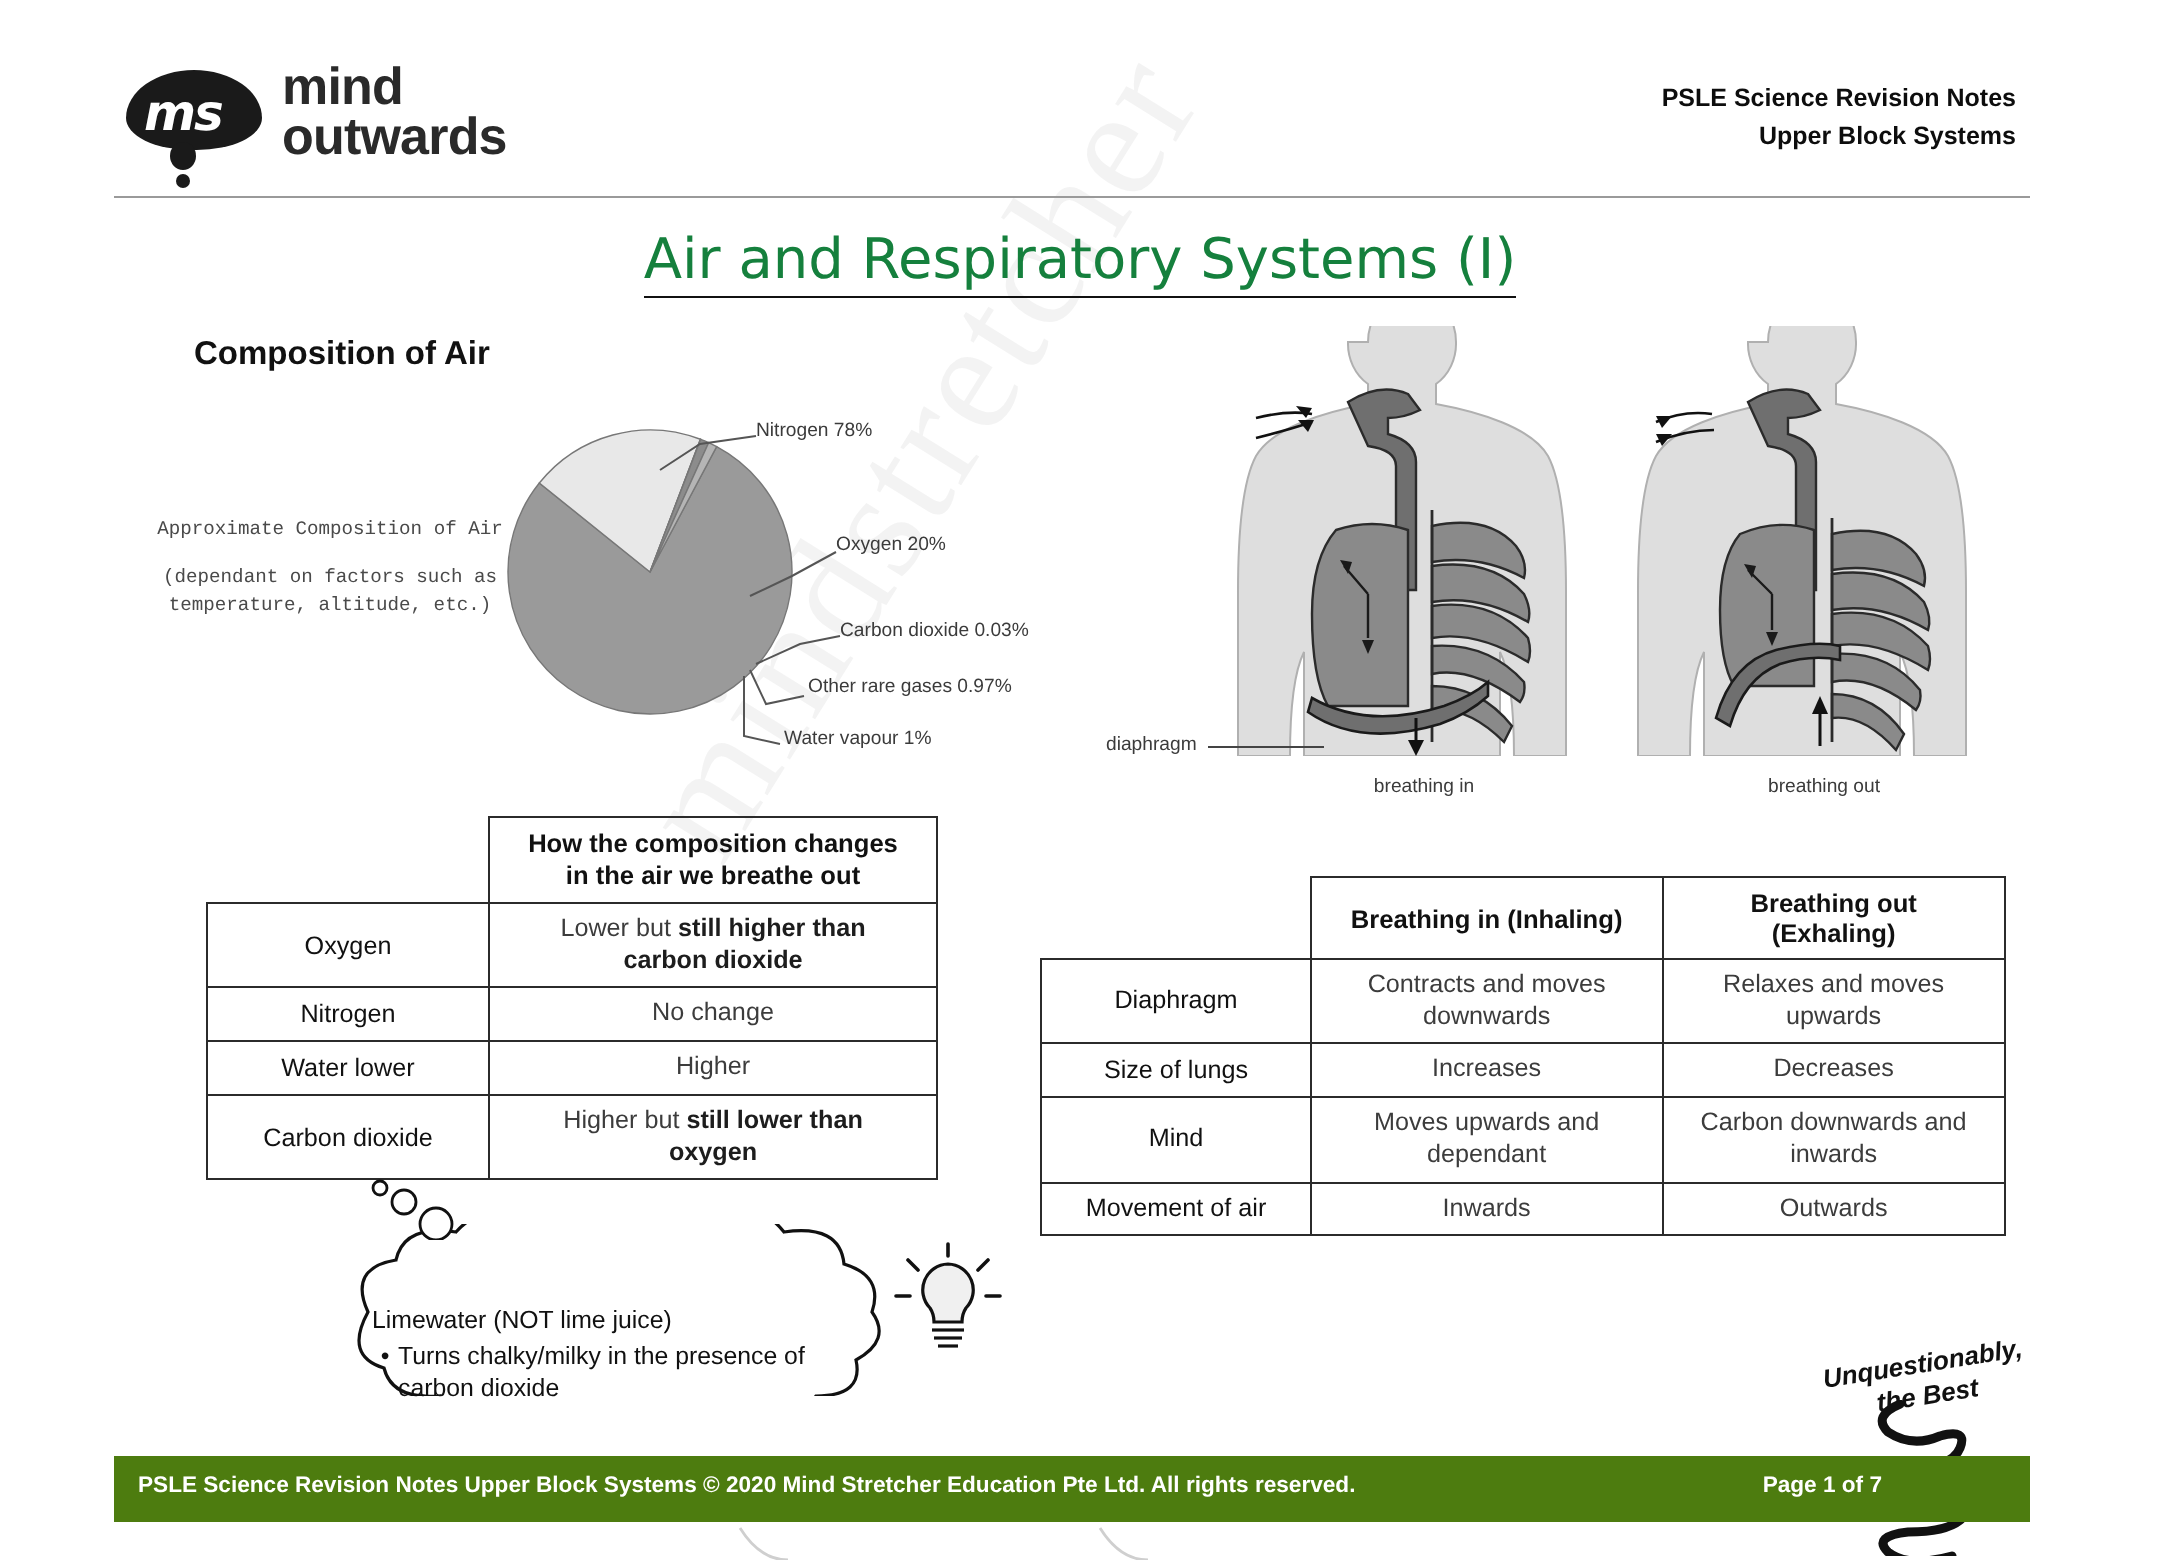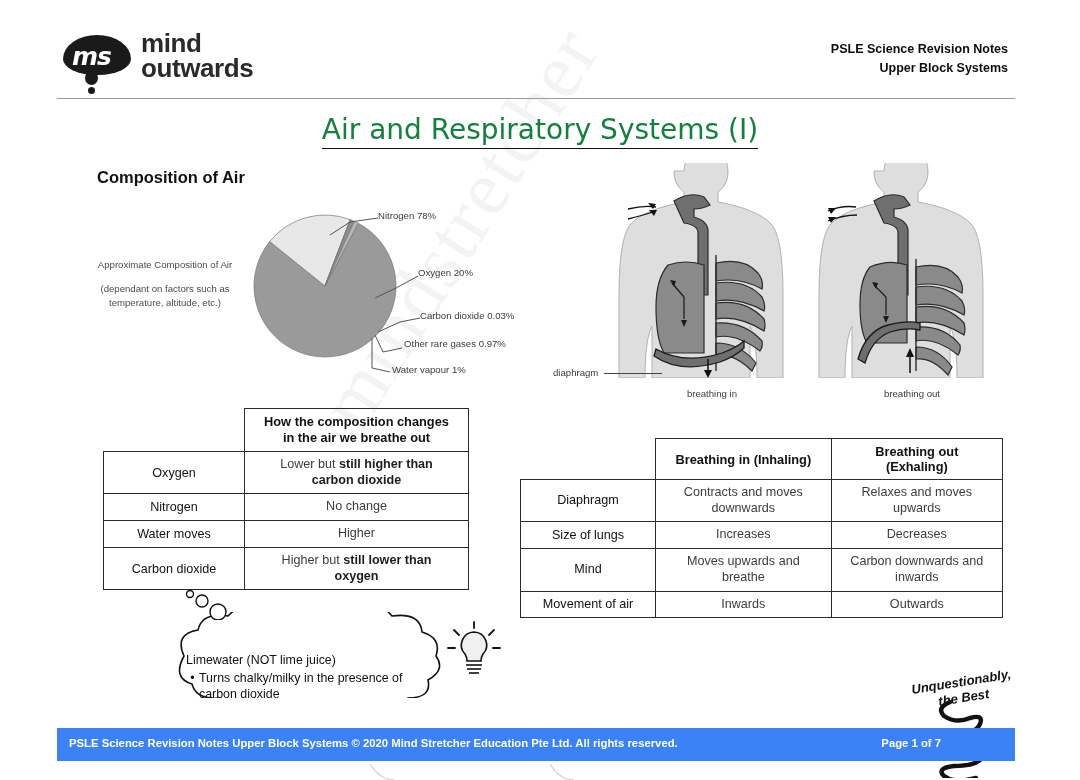--- a/index.html
+++ b/index.html
@@ -46,21 +46,21 @@
 
   
   .title{position:absolute;left:0;top:113px;width:1080px;text-align:center;
     font-size:28px;color:#15803d;font-family:"DejaVu Sans", sans-serif;}
   .title span{border-bottom:1.6px solid #111;padding-bottom:2px;}
 
   
   .sec-heading{position:absolute;left:97px;top:168px;font-size:16.5px;
     font-weight:bold;color:#111;}
   .pie-caption{position:absolute;left:70px;top:258px;width:190px;
-    text-align:center;font-size:9.6px;color:#4a4a4a;line-height:1.45;}
+    text-align:center;font-size:9.6px;color:#4a4a4a;line-height:1.45;font-family:Liberation Mono, monospace;}
   .pie-caption .c2{margin-top:10px;}
 
   .pie-wrap{position:absolute;left:252px;top:213px;width:146px;height:146px;}
   .pie-label{position:absolute;font-size:9.6px;color:#3b3b3b;white-space:nowrap;}
 
   
   .diagram{position:absolute;top:163px;width:200px;height:215px;}
   .diag-a{left:612px;}
   .diag-b{left:812px;}
   .diag-cap{position:absolute;top:388px;width:200px;text-align:center;
@@ -100,21 +100,21 @@
 
   
   .tagline{position:absolute;left:886px;top:686px;width:150px;
     font-size:13px;font-weight:bold;font-style:italic;color:#111;
     transform:rotate(-9deg);transform-origin:0 0;line-height:1.25;
     text-align:center;}
   .spring{position:absolute;left:928px;top:700px;width:70px;height:78px;}
 
   
   .footer{position:absolute;left:57px;top:728px;width:958px;height:33px;
-    background:#3b82f6;}
+    background:#4d7c0f;}
   .footer-text{position:absolute;left:12px;top:9px;color:#fff;
     font-size:11.3px;font-weight:bold;}
   .footer-page{position:absolute;right:74px;top:9px;color:#fff;
     font-size:11.3px;font-weight:bold;}
   .edge-arc{position:absolute;left:300px;top:762px;width:500px;height:20px;}
 </style>
 </head>
 <body>
 
 <div class="page">
@@ -254,21 +254,21 @@
     </tr>
     <tr>
       <td class="rowlab">Oxygen</td>
       <td class="val"><span>Lower but </span><b>still higher than carbon dioxide</b></td>
     </tr>
     <tr>
       <td class="rowlab">Nitrogen</td>
       <td class="val">No change</td>
     </tr>
     <tr>
-      <td class="rowlab">Water moves</td>
+      <td class="rowlab">Water lower</td>
       <td class="val">Higher</td>
     </tr>
     <tr>
       <td class="rowlab">Carbon dioxide</td>
       <td class="val"><span>Higher but </span><b>still lower than oxygen</b></td>
     </tr>
   </tbody>
     </table>
 
   <table class="tbl-right">
@@ -283,21 +283,21 @@
       <td class="val">Contracts and moves downwards</td>
       <td class="val">Relaxes and moves upwards</td>
     </tr>
     <tr>
       <td class="rowlab">Size of lungs</td>
       <td class="val">Increases</td>
       <td class="val">Decreases</td>
     </tr>
     <tr>
       <td class="rowlab">Mind</td>
-      <td class="val">Moves upwards and breathe</td>
+      <td class="val">Moves upwards and dependant</td>
       <td class="val">Carbon downwards and inwards</td>
     </tr>
     <tr>
       <td class="rowlab">Movement of air</td>
       <td class="val">Inwards</td>
       <td class="val">Outwards</td>
     </tr>
   </tbody>
     </table>
 

